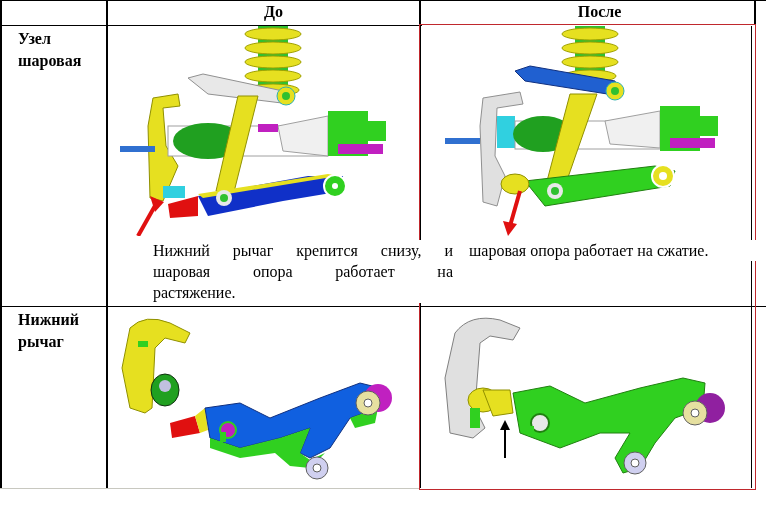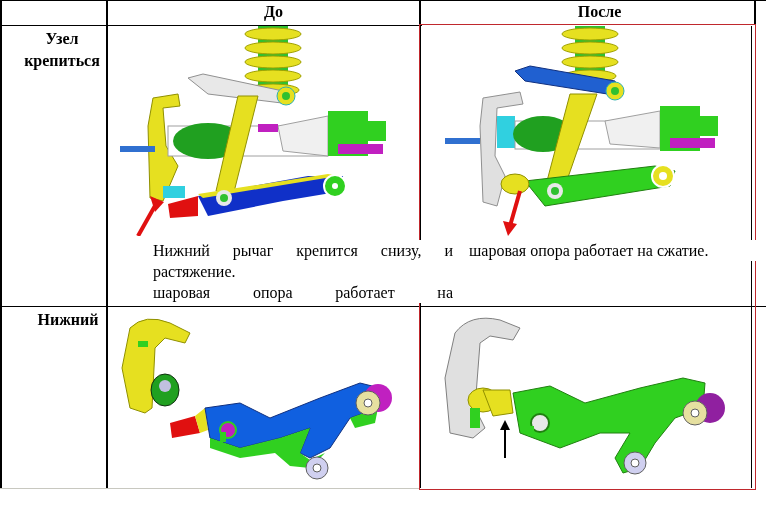--- a/index.html
+++ b/index.html
@@ -1,21 +1,21 @@
 <!DOCTYPE html>
 <html><head>
 <meta charset="utf-8">
 <style>
   html, body { margin: 0; padding: 0; background: #ffffff; }
   body { width: 766px; height: 509px; position: relative; overflow: hidden; font-family: "Liberation Serif", "DejaVu Serif", serif; color: #000; }
   .cell { position: absolute; box-sizing: border-box; }
   .hline { position: absolute; height: 1px; background: #000; }
   .vline { position: absolute; width: 2px; background: #000; }
   .head { font-weight: bold; font-size: 16px; text-align: center; }
-  .rowlabel { font-weight: bold; font-size: 16px; text-align: center; line-height: 22px; padding-left: 16px; }
+  .rowlabel { font-weight: bold; font-size: 16px; line-height: 22px; padding-left: 16px; }
   .caption { font-size: 16px; line-height: 21px; text-align: justify; text-align-last: left; background: #fff; padding: 0 3px; margin-left: 38px; }
   .illus { position: absolute; }
   .redframe { position: absolute; border: 1.5px solid #c0282d; box-sizing: border-box; }
 </style>
 </head>
 <body>
 
 <div class="hline" style="left:0;top:0;width:766px;"></div>
 <div class="hline" style="left:0;top:25px;width:422px;"></div>
 <div class="hline" style="left:0;top:306px;width:766px;"></div>
@@ -28,24 +28,25 @@
 <div class="redframe" style="left:419px;top:24px;width:337px;height:466px;"></div>
 <div class="hline" style="left:421px;top:306px;width:333px;"></div>
 <div class="vline" style="left:751px;top:26px;height:462px;width:1px;"></div>
 
 <div class="cell head" style="left:2px;top:3px;width:104px;height:22px;"></div>
 <div class="cell head" style="left:108px;top:3px;width:311px;height:22px;margin-left:10px;">До</div>
 <div class="cell head" style="left:421px;top:3px;width:333px;height:22px;padding-left:24px;">После</div>
 
 <div class="cell rowlabel" style="left:2px;top:28px;width:104px;">
   <div>Узел</div>
-  <div>крепиться</div>
+  <div>шаровая</div>
 </div>
 <div class="cell rowlabel" style="left:2px;top:309px;width:116px;">
   <div>Нижний</div>
+  <div>рычаг</div>
 </div>
 
 <svg class="illus" style="left:108px;top:26px;" width="310" height="210" viewBox="0 0 310 210">
 
   <g>
     <rect x="150" y="0" width="30" height="70" fill="#30c030"></rect>
     <ellipse cx="165" cy="8" rx="28" ry="6" fill="#e6e020" stroke="#a0a000"></ellipse>
     <ellipse cx="165" cy="22" rx="28" ry="6" fill="#e6e020" stroke="#a0a000"></ellipse>
     <ellipse cx="165" cy="36" rx="28" ry="6" fill="#e6e020" stroke="#a0a000"></ellipse>
     <ellipse cx="165" cy="50" rx="28" ry="6" fill="#e6e020" stroke="#a0a000"></ellipse>
@@ -79,22 +80,22 @@
 
   <rect x="55" y="160" width="22" height="12" fill="#30d0e0"></rect>
   <path d="M60 178 L90 170 L90 190 L62 192 Z" fill="#e01010"></path>
 
   <path d="M30 210 L48 178" stroke="#e01010" stroke-width="4"></path>
   <path d="M42 170 L56 176 L47 186 Z" fill="#e01010"></path>
 </svg>
 
 <div class="cell caption" style="left:112px;top:240px;width:306px;">
   <div style="text-align:justify;text-align-last:justify;">Нижний рычаг крепится снизу, и</div>
+  <div style="text-align:justify;text-align-last:justify;">шаровая опора работает на</div>
   <div>растяжение.</div>
-  <div style="text-align:justify;text-align-last:justify;">шаровая опора работает на</div>
 </div>
 
 <svg class="illus" style="left:425px;top:26px;" width="320" height="210" viewBox="0 0 320 210">
   <g>
     <rect x="150" y="0" width="30" height="55" fill="#30c030"></rect>
     <ellipse cx="165" cy="8" rx="28" ry="6" fill="#e6e020" stroke="#a0a000"></ellipse>
     <ellipse cx="165" cy="22" rx="28" ry="6" fill="#e6e020" stroke="#a0a000"></ellipse>
     <ellipse cx="165" cy="36" rx="28" ry="6" fill="#e6e020" stroke="#a0a000"></ellipse>
     <ellipse cx="165" cy="50" rx="26" ry="6" fill="#e6e020" stroke="#a0a000"></ellipse>
   </g>

